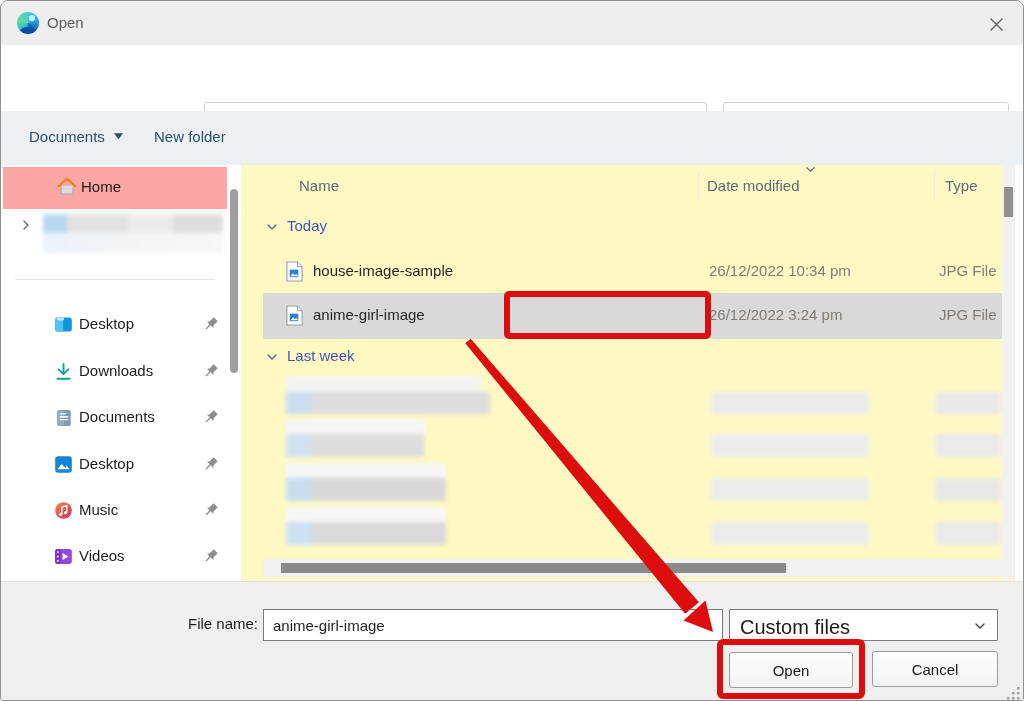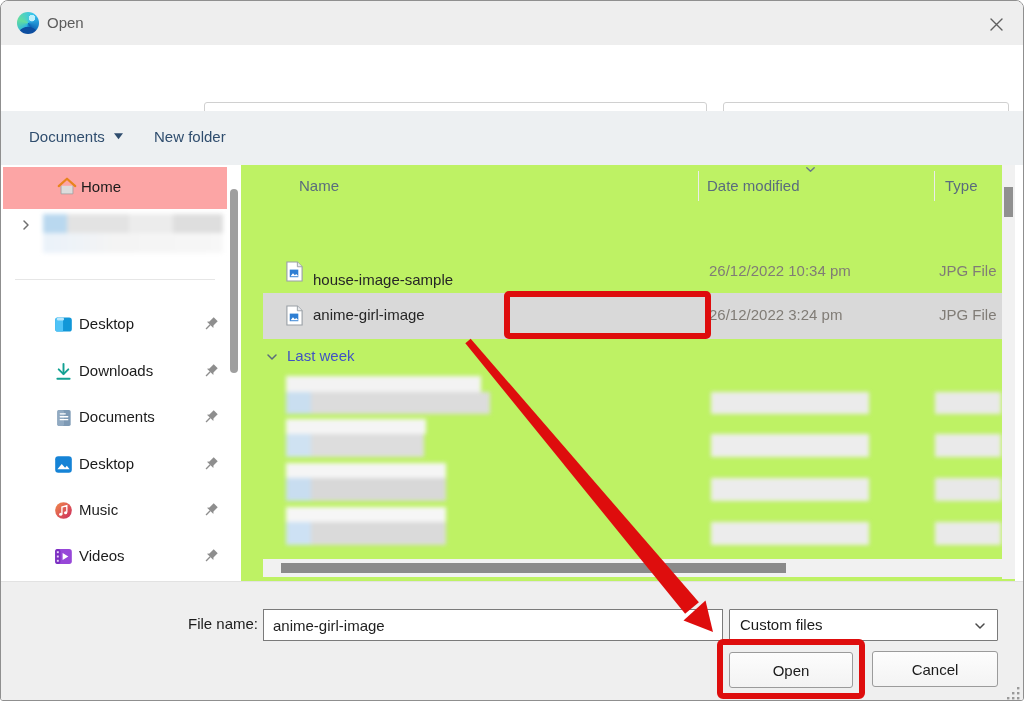--- a/index.html
+++ b/index.html
@@ -47,21 +47,21 @@
   .slabel{position:absolute;left:78px;top:10px;font-size:15px;color:#1b1b1b;}
   .pin{position:absolute;left:200px;top:9px;width:20px;height:20px;}
   .side-divider{position:absolute;left:14px;top:114px;width:200px;height:1px;background:#e6e6e6;}
   .side-scroll{position:absolute;left:229px;top:24px;width:8px;height:184px;border-radius:4px;background:#9f9f9f;}
   .expand-chev{position:absolute;left:18px;top:53px;width:14px;height:14px;}
   .side-blur{position:absolute;left:42px;top:49px;width:180px;height:39px;filter:blur(2px);}
   .side-blur .b1{position:absolute;left:0;top:0;height:19px;}
   .side-blur .b2{position:absolute;left:0;top:19px;width:180px;height:20px;background:linear-gradient(90deg,#eaf2fa,#f4f4f4 40%,#f7f7f7);}
 
   
-  .filelist{position:absolute;left:240px;top:0;width:774px;height:416px;background:#bef264;}
+  .filelist{position:absolute;left:240px;top:0;width:774px;height:416px;background:#fef9c3;}
   .col-head{position:absolute;top:12px;font-size:15px;color:#5a6c7d;}
   .col-sep{position:absolute;top:6px;width:1px;height:30px;background:#ebebeb;}
   .group-row{position:absolute;left:0;width:739px;height:24px;}
   .group-label{position:absolute;left:46px;top:0;font-size:15px;color:#4152c4;}
   .gchev{position:absolute;left:24px;top:3px;width:14px;height:14px;}
   .file-row{position:absolute;left:22px;width:739px;height:38px;}
   .file-row.selected{background:#d9d9d9;height:46px;}
   .ficon{position:absolute;left:22px;width:19px;height:21px;}
   .fname{position:absolute;left:50px;font-size:15px;color:#262626;}
   .fdate{position:absolute;left:446px;font-size:15px;color:#807c76;}
@@ -71,21 +71,21 @@
   .hscroll-track{position:absolute;left:22px;top:394px;width:739px;height:18px;background:#f1f1f1;}
   .hscroll-thumb{position:absolute;left:18px;top:4px;width:505px;height:10px;background:#8a8a8a;}
   .blur-rows{position:absolute;left:0;top:0;width:774px;height:416px;filter:blur(2px);pointer-events:none;}
   .blur-rows div{position:absolute;}
 
   
   .footer{position:absolute;left:0;top:580px;width:100%;height:121px;background:#efefef;border-top:1px solid #e2e2e2;}
   .fn-label{position:absolute;left:160px;top:33px;width:97px;text-align:right;font-size:15px;color:#1b1b1b;}
   .fn-input{position:absolute;left:262px;top:27px;width:460px;height:32px;border:1px solid #7a7a7a;background:#fff;font-size:15px;color:#1f1f1f;padding:0 9px;font-family:inherit;outline:none;}
   .ft-select{position:absolute;left:728px;top:27px;width:269px;height:32px;border:1px solid #7a7a7a;background:#fff;border-radius:1px;}
-  .ft-value{position:absolute;left:10px;top:6px;font-size:15px;color:#1b1b1b;}
+  .ft-value{position:absolute;left:10px;top:6px;font-size:20px;color:#1b1b1b;}
   .btn{position:absolute;height:36px;border:1px solid #9b9b9b;border-radius:3px;background:linear-gradient(#fdfdfd,#f3f3f3);font-size:15px;color:#1b1b1b;font-family:inherit;}
   .open-btn{left:728px;top:70px;width:124px;}
   .cancel-btn{left:871px;top:69px;width:126px;}
   .grip{position:absolute;left:1004px;top:684px;width:16px;height:16px;}
 
   
   .red-box-file{position:absolute;left:504px;top:291px;width:207px;height:48px;border:6px solid #de0d0d;border-radius:5px;z-index:60;pointer-events:none;}
   .red-box-open{position:absolute;left:716px;top:57px;width:148px;height:60px;border:6px solid #de0d0d;border-radius:6px;z-index:60;pointer-events:none;}
   .arrow-layer{position:absolute;inset:0;z-index:55;pointer-events:none;}
   svg{display:block;}
@@ -326,26 +326,32 @@
 
         <span class="col-head" style="left:58px">Name</span>
         <svg style="position:absolute;left:563px;top:-2px;color:#6a7a88" width="13" height="13" viewBox="0 0 14 14">
             <use href="#sym-chev-down"></use>
           </svg>
         <span class="col-head" style="left:466px">Date modified</span>
         <span class="col-head" style="left:704px">Type</span>
         <div class="col-sep" style="left:457px"></div>
         <div class="col-sep" style="left:693px"></div>
 
+        <div class="group-row" style="top:52px">
+          <svg class="gchev" viewBox="0 0 14 14" style="color:#5a6b7c">
+              <use href="#sym-chev-down"></use>
+            </svg>
+          <span class="group-label">Today</span>
+        </div>
 
         <div class="file-row" style="top:88px">
           <svg class="ficon" style="top:8px" viewBox="0 0 20 22">
               <use href="#sym-jpg"></use>
             </svg>
-          <span class="fname" style="top:18px">house-image-sample</span>
+          <span class="fname" style="top:9px">house-image-sample</span>
           <span class="fdate" style="top:9px">26/12/2022 10:34 pm</span>
           <span class="ftype" style="top:9px">JPG File</span>
         </div>
 
         <div class="file-row selected" style="top:128px">
           <svg class="ficon" style="top:12px" viewBox="0 0 20 22">
               <use href="#sym-jpg"></use>
             </svg>
           <span class="fname" style="top:13px">anime-girl-image</span>
           <span class="fdate" style="top:13px">26/12/2022 3:24 pm</span>

